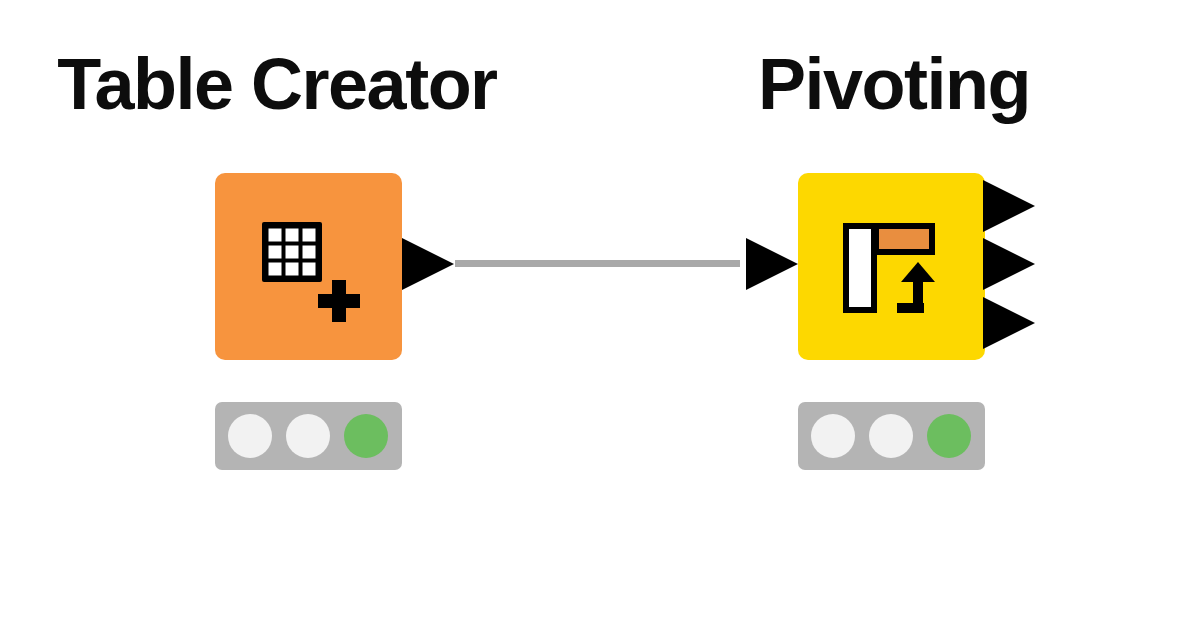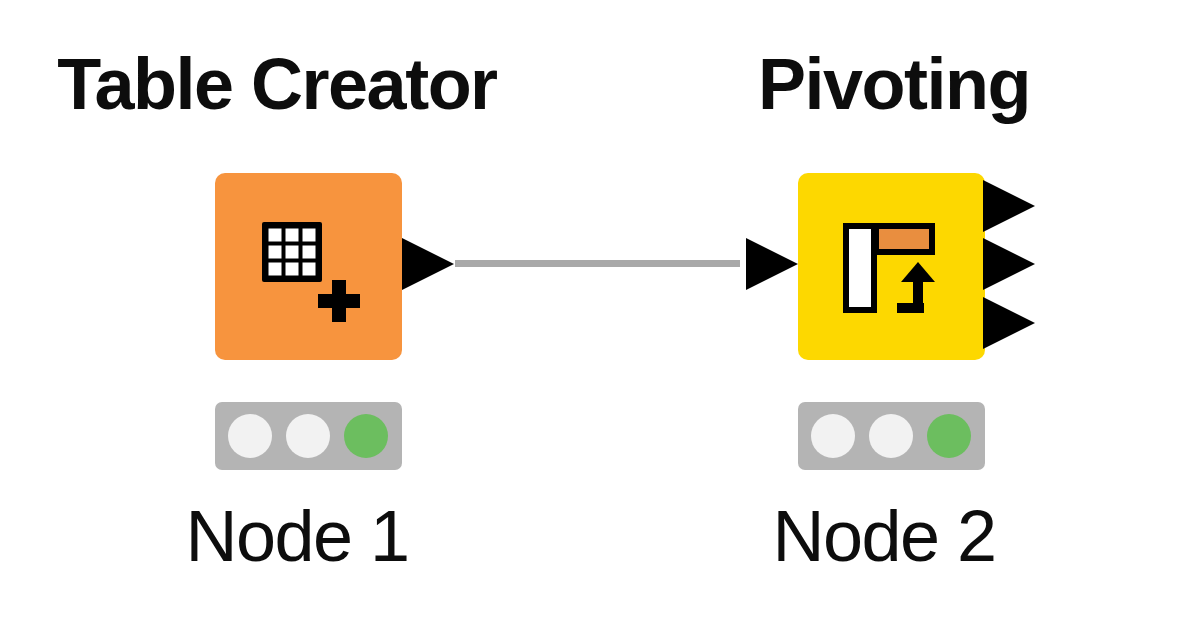--- a/index.html
+++ b/index.html
@@ -155,16 +155,14 @@
     <span class="light light-1" data-state="off"></span>
     <span class="light light-2" data-state="green"></span>
   </div>
 
   <div class="traffic traffic-2">
     <span class="light light-0" data-state="off"></span>
     <span class="light light-1" data-state="off"></span>
     <span class="light light-2" data-state="green"></span>
   </div>
 
-  <div class="node-label label-1">Node 1</div>
-  <div class="node-label label-2">Node 2</div>
 
 </div>
 
 </body></html>

